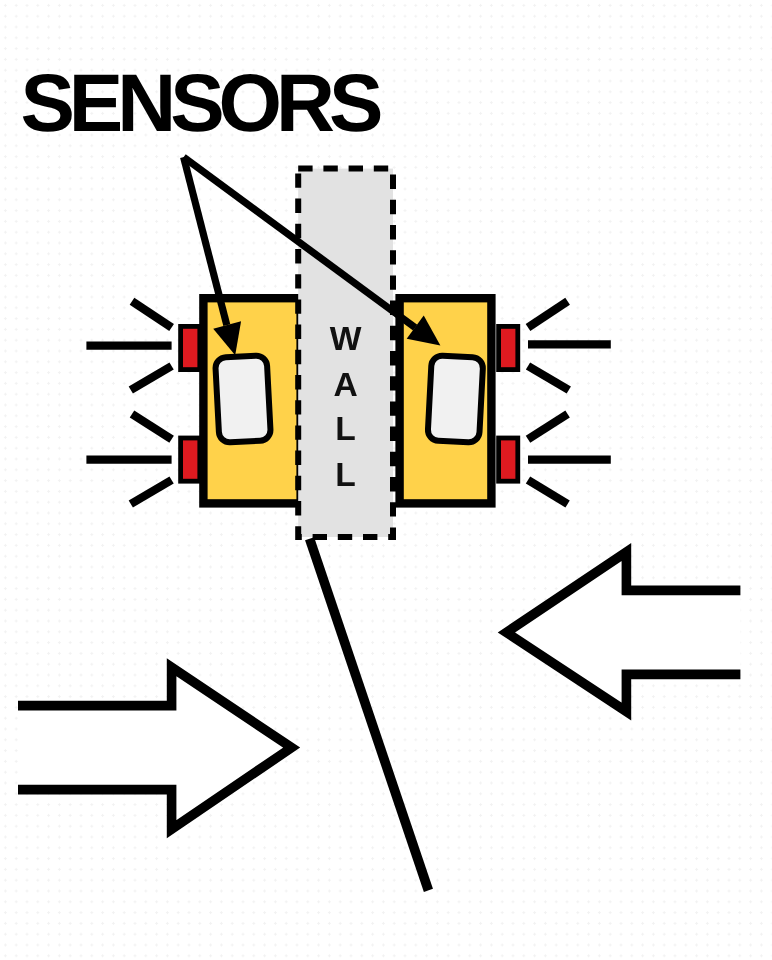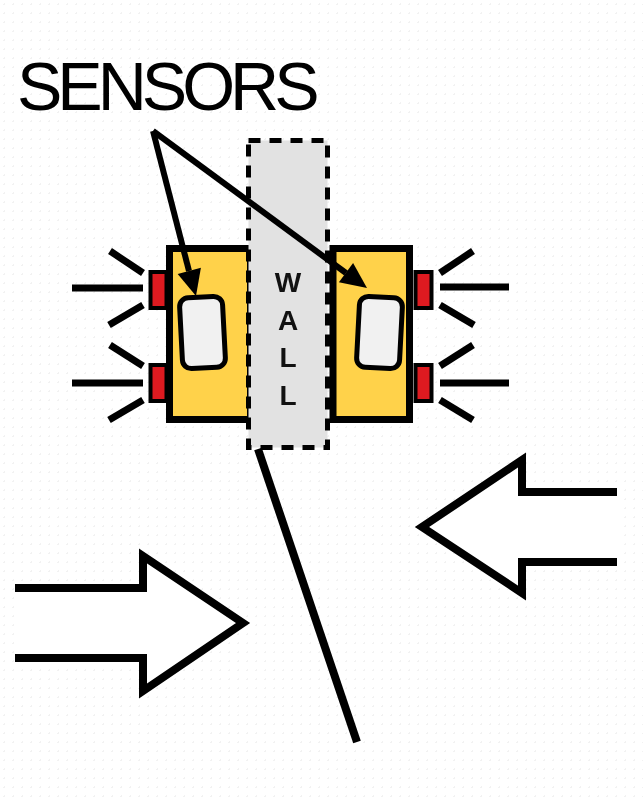--- a/index.html
+++ b/index.html
@@ -19,21 +19,21 @@
     background-color: #ffffff;
     background-image: radial-gradient(rgba(0,0,0,0.05) 1px, transparent 1px);
     background-size: 9px 9px;
   }
   .diagram-title {
     position: absolute;
     left: 17px;
     top: 52px;
     font-size: 68px;
     line-height: 68px;
-    font-weight: normal;
+    font-weight: bold;
     letter-spacing: -5px;
     color: #000;
     white-space: nowrap;
     font-family: "Liberation Sans", sans-serif;
   }
   svg.canvas {
     position: absolute;
     left: 0;
     top: 0;
   }

